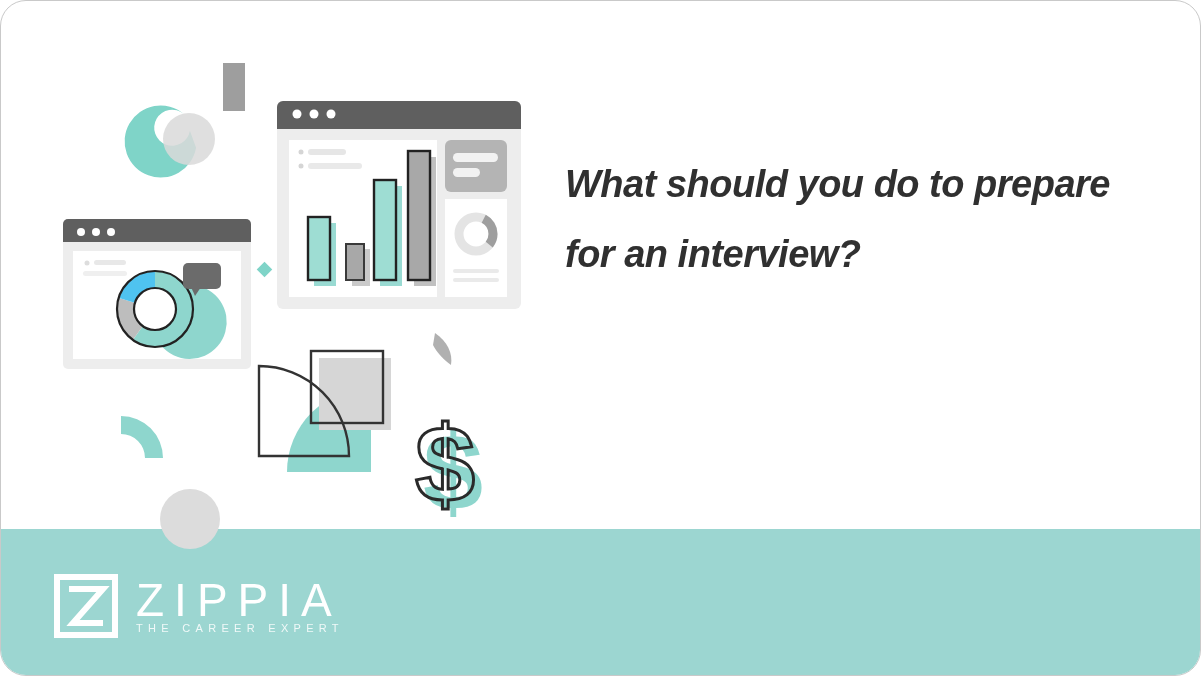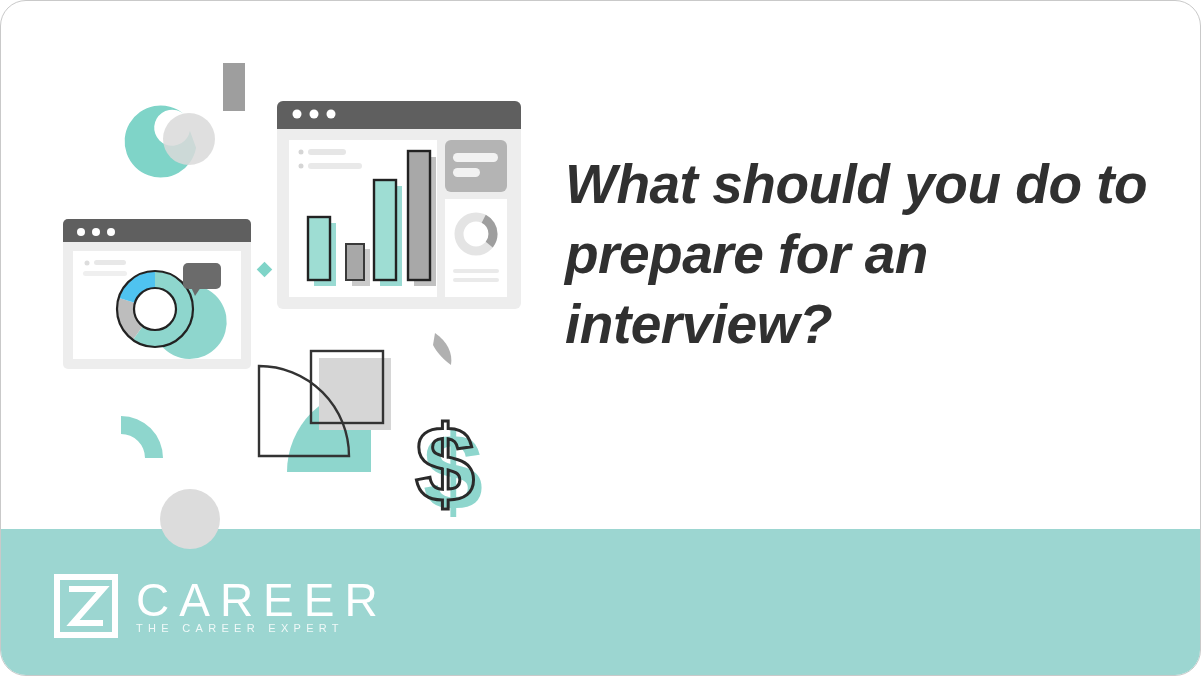--- a/index.html
+++ b/index.html
@@ -67,21 +67,21 @@
     line-height: 1;
     white-space: nowrap;
   }
 
   
   .headline {
     position: absolute;
     left: 564px;
     top: 148px;
     width: 600px;
-    font-size: 55px;
+    font-size: 38px;
     line-height: 70px;
     font-weight: bold;
     font-style: italic;
     color: #303030;
     letter-spacing: -0.5px;
   }
 
   
   .art {
     position: absolute;
@@ -206,18 +206,18 @@
 
   <div class="headline">What should you do to prepare for an interview?</div>
 
   <div class="logo">
     <svg class="logo-mark" viewBox="0 0 66 66">
       <path d="M4 4 H62 V62 H4 Z" fill="none" stroke="#FFFFFF" stroke-width="6"></path>
       <path d="M16 16 H50 L20 50 H50" fill="none" stroke="#FFFFFF" stroke-width="6" stroke-linejoin="miter"></path>
       <path d="M4 4 H62 V62 H4 Z" fill="none" stroke="#9CD6D1" stroke-width="0"></path>
     </svg>
     <div class="logo-text">
-      <div class="logo-word">CAREER</div>
+      <div class="logo-word">ZIPPIA</div>
       <div class="logo-tag">THE CAREER EXPERT</div>
     </div>
   </div>
 
 </div>
 
 </body></html>

